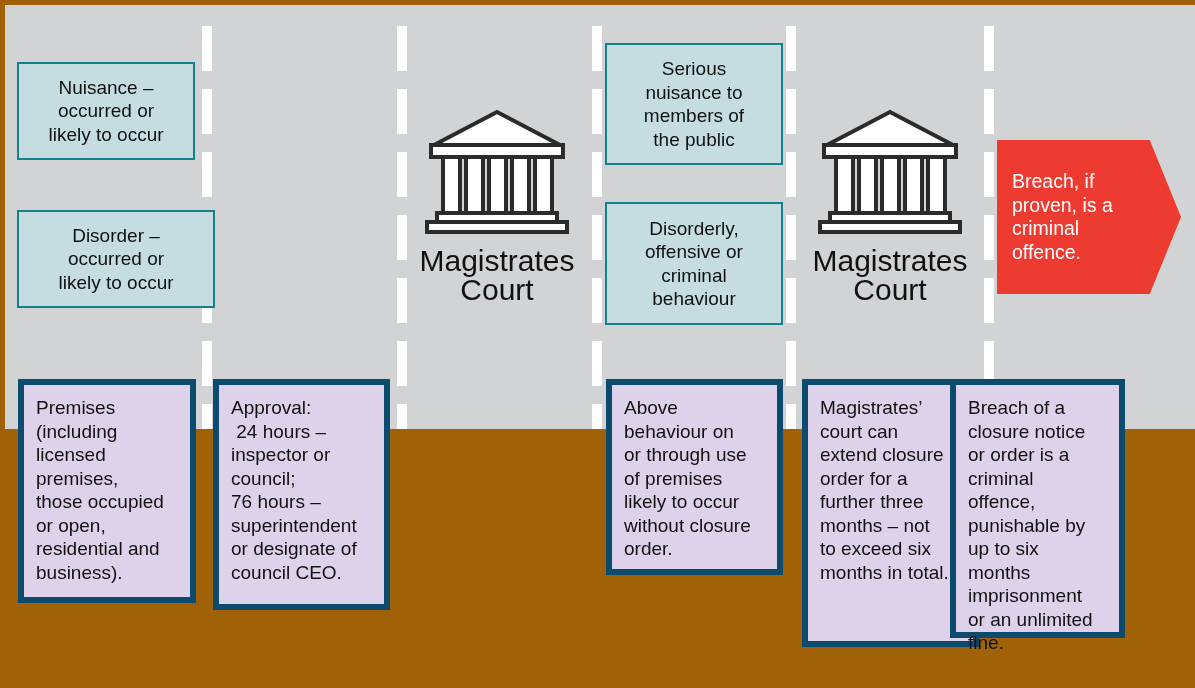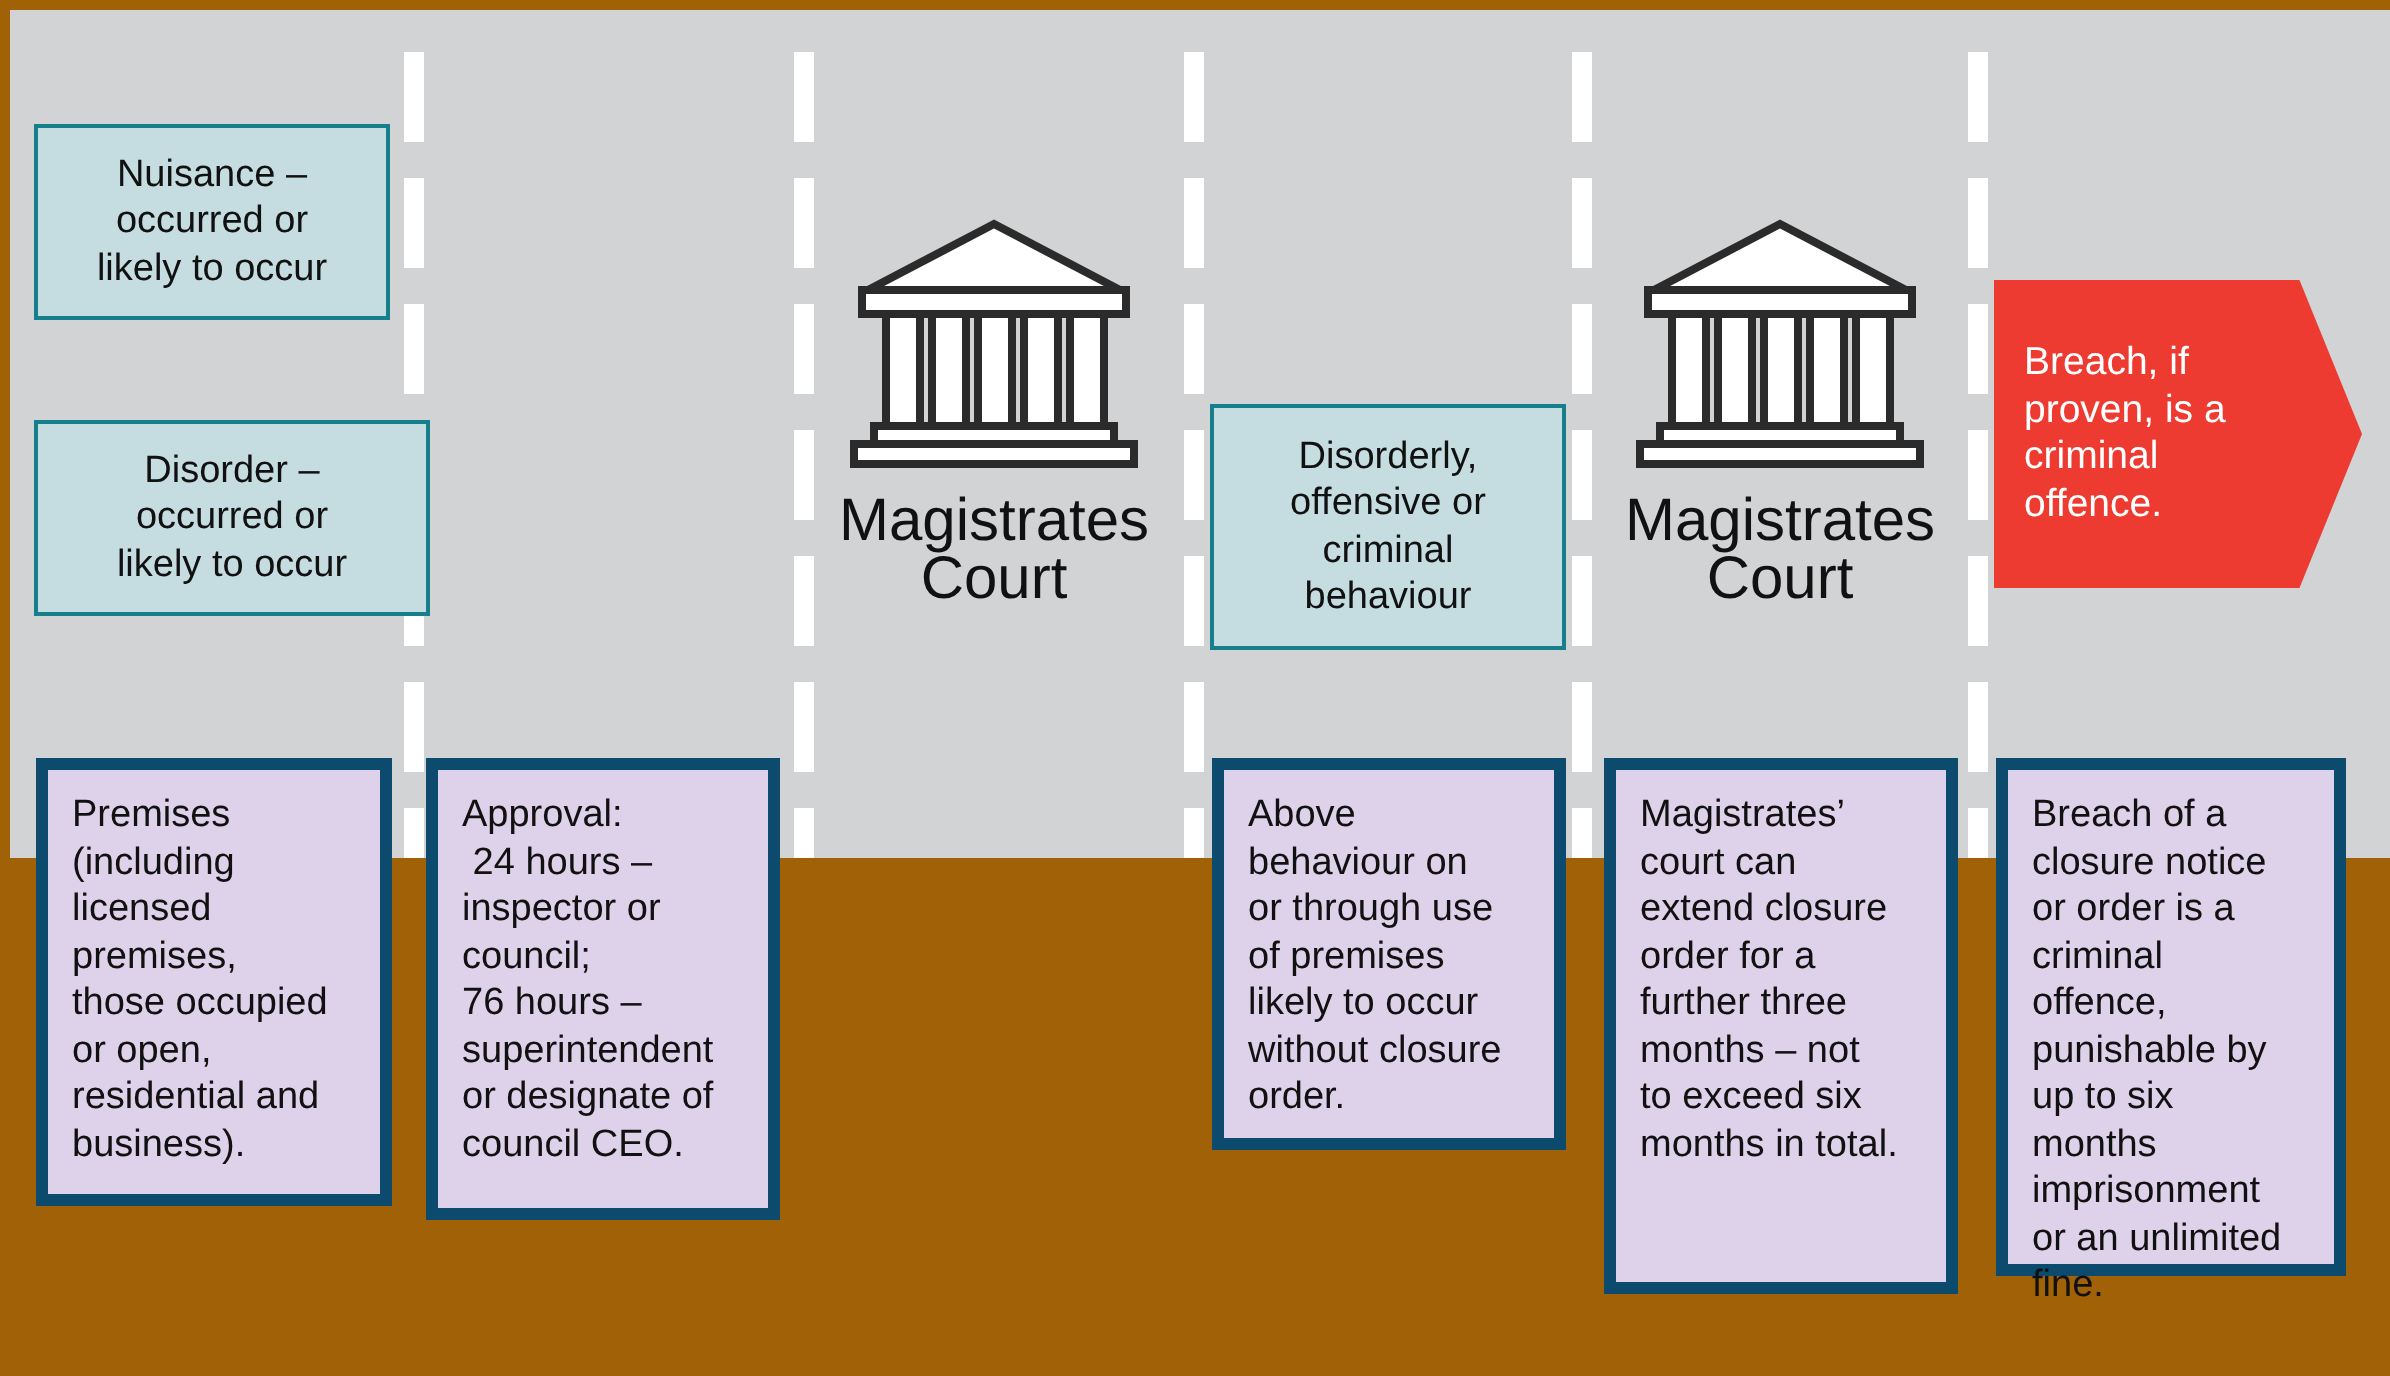--- a/index.html
+++ b/index.html
@@ -110,20 +110,26 @@
       <rect x="65" y="49" width="17" height="58"></rect>
       <rect x="88" y="49" width="17" height="58"></rect>
       <rect x="111" y="49" width="17" height="58"></rect>
       <rect x="13" y="105" width="120" height="9"></rect>
       <rect x="3" y="114" width="140" height="10"></rect>
     </g>
   </svg>
   <div class="court-label" style="left:407px; top:246px;">Magistrates
 Court</div>
 
+  <div class="box-teal" style="left:605px; top:43px; width:178px; height:122px;">
+    <span>Serious
+nuisance to
+members of
+the public</span>
+  </div>
   <div class="box-teal" style="left:605px; top:202px; width:178px; height:123px;">
     <span>Disorderly,
 offensive or
 criminal
 behaviour</span>
   </div>
 
   <svg class="courthouse" style="left:817px; top:108px;" viewBox="0 0 146 127">
     <g fill="#ffffff" stroke="#2b2b2b" stroke-width="4" stroke-linejoin="miter">
       <polygon points="73,4 10,37 136,37"></polygon>
@@ -171,21 +177,21 @@
 without closure
 order.</div>
   <div class="note" style="left:802px; top:379px; width:177px; height:268px;">Magistrates’
 court can
 extend closure
 order for a
 further three
 months – not
 to exceed six
 months in total.</div>
-  <div class="note" style="left:998px; top:379px; width:175px; height:259px;">Breach of a
+  <div class="note" style="left:950px; top:379px; width:175px; height:259px;">Breach of a
 closure notice
 or order is a
 criminal
 offence,
 punishable by
 up to six
 months
 imprisonment
 or an unlimited
 fine.</div>

